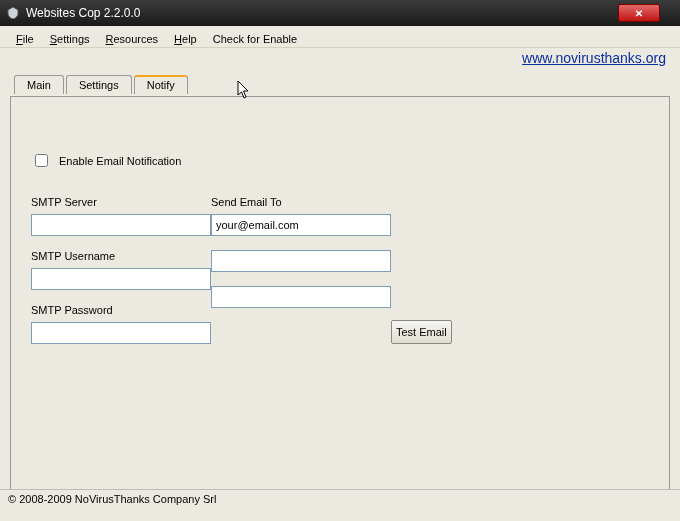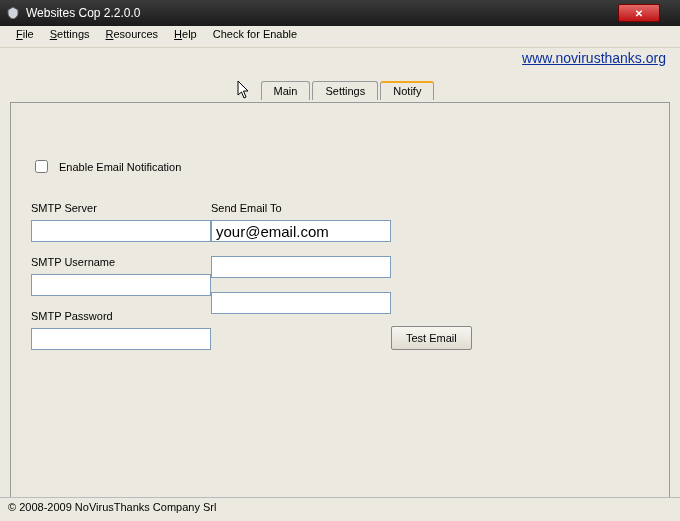--- a/index.html
+++ b/index.html
@@ -32,42 +32,41 @@
     border: 1px solid #7a0000;
     border-radius: 2px;
     display: flex; align-items: center; justify-content: center;
     color:#fff; font-weight:bold;
     font-size: 10px;
   }
   .menubar {
     height: 22px;
     background: #eceae0;
     border-bottom: 1px solid #d6d2c2;
-    display: flex; align-items: flex-start;
+    display: flex; align-items: flex-end;
     padding: 0 10px;
     gap: 4px;
   }
   .menubar span {
     padding: 2px 6px;
     cursor: default;
   }
   .menubar span u { text-decoration: underline; }
   .linkbar {
     height: 20px;
     text-align: right;
     padding: 2px 14px 0 0;
     background: #eceae0;
   }
   .linkbar a { color: #0a2e9e; font-size:14px; text-decoration: underline; }
   .tabstrip {
-    margin: 12px 0 0 14px;
+    margin: 6px 0 0 14px;
     height: 22px;
     position: relative;
     z-index: 2;
-    text-align: center;
   }
   .tab {
     display:inline-block;
     padding: 3px 12px;
     border: 1px solid #999;
     border-bottom: none;
     background: #eceae0;
     font-size: 11px;
     position: relative;
     top: 1px;
@@ -93,37 +92,37 @@
   .row-check input { width:13px; height:13px; }
   .form-cols { display:flex; }
   .col { width: 180px; }
   .field-label { margin-bottom: 6px; display:block; }
   .text-input {
     width: 180px; height: 22px;
     border: 1px solid #7f9db9;
     background: #fff;
     padding: 3px 4px;
     font-family: inherit;
-    font-size: 15px;
+    font-size: 11px;
     margin-bottom: 14px;
   }
   .test-btn {
     height: 24px;
-    padding: 0 14px;
+    padding: 0 4px;
     background: linear-gradient(#f6f6f2,#e0ddd0);
     border: 1px solid #888;
     border-radius: 2px;
     font-family: inherit; font-size:11px;
     cursor: pointer;
     text-align: right;
   }
   .btn-cell { align-self: flex-end; padding-bottom: 14px; }
   .footer {
     position:absolute; bottom:0; left:0; right:0;
-    height: 24px;
+    height: 32px;
     border-top: 1px solid #bbb;
     background: #eceae0;
     padding: 3px 8px;
     font-size: 11px;
   }
   .cursor {
     position:absolute; left: 237px; top: 80px; pointer-events:none;
     font-size: 16px; color:#000;
   }
 </style>

